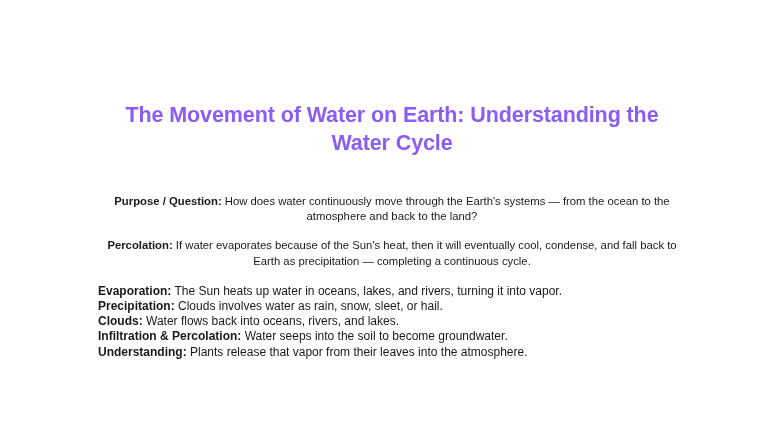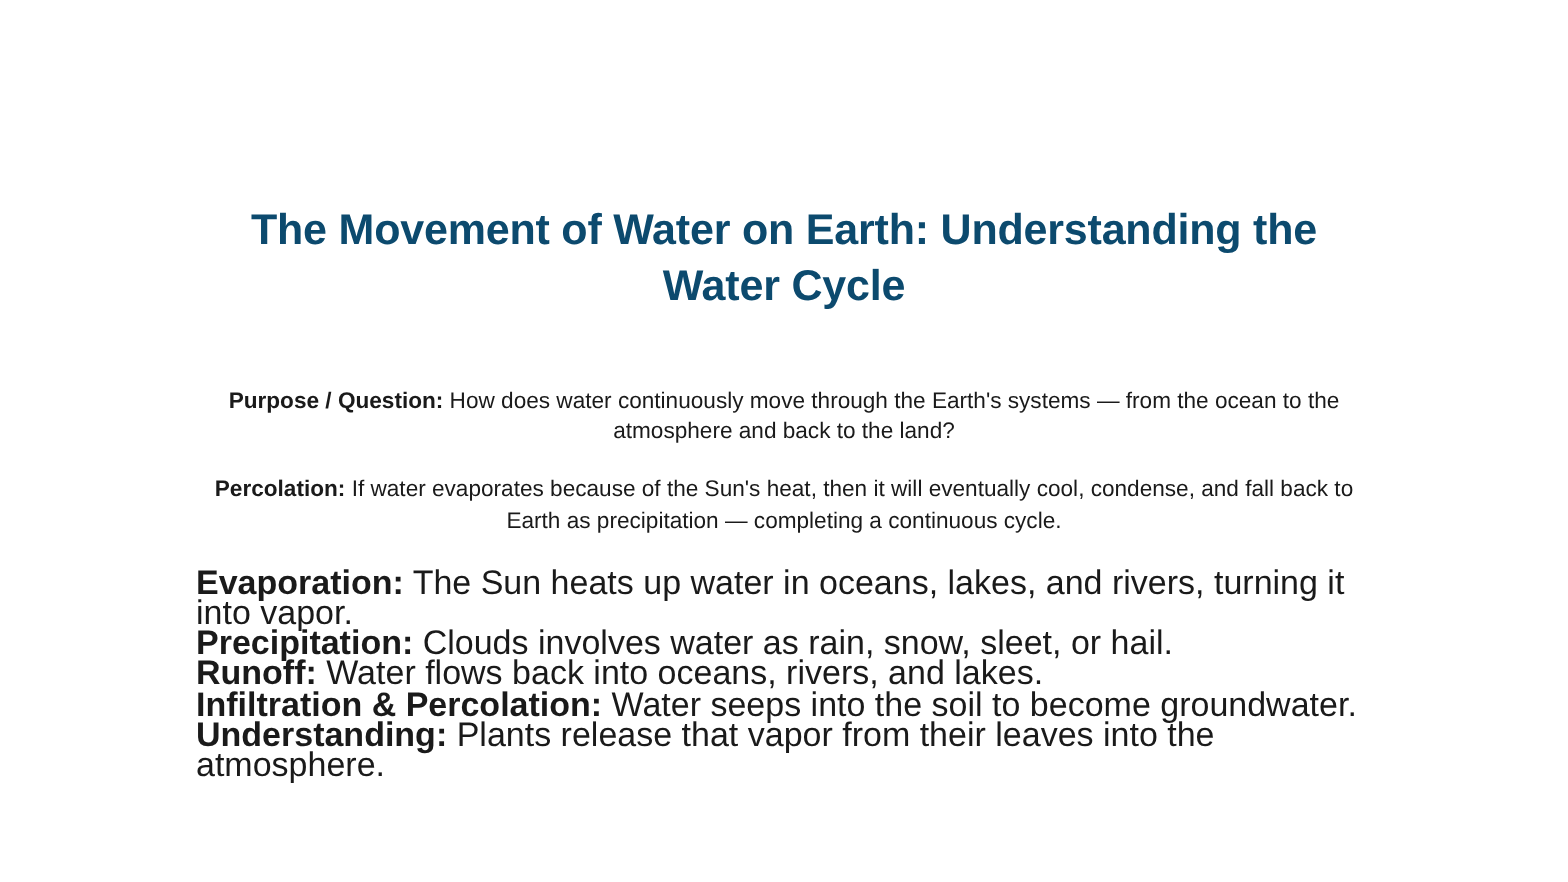--- a/index.html
+++ b/index.html
@@ -30,21 +30,21 @@
   }
   .doc-title {
     margin: 0;
     padding: 0;
     font-size: 21.5px;
     font-weight: bold;
     line-height: 28px;
     text-align: center;
     letter-spacing: -0.1px;
     padding-top: 101px;
-    color: #0c4a6e;
+    color: #8b5cf6;
   }
   .para {
     font-size: 11.3px;
     line-height: 15.2px;
     margin: 0;
     padding: 0;
     text-align: center;
     color: #1a1a1a;
   }
   .para .lead {
@@ -55,21 +55,21 @@
   .block-background { margin-top: 15px; }
   .block-stages { margin-top: 15px; }
   .heading-line {
     font-size: 11.3px;
     line-height: 15.2px;
     font-weight: bold;
     margin: 0;
     color: #1a1a1a;
   }
   .stage-line {
-    font-size: 17px;
+    font-size: 12px;
     line-height: 15.2px;
     margin: 0;
     color: #1a1a1a;
   }
   .stage-line .term {
     font-weight: bold;
   }
 </style>
 </head>
 <body>
@@ -84,21 +84,21 @@
     <p class="para block-hypothesis"><span class="lead">Percolation:</span><span> If water evaporates because of the Sun's heat, then it will eventually cool, condense, and fall back to Earth as precipitation — completing a continuous cycle.</span></p>
 
 
     <div class="block-stages">
 
       <div class="stage-line"><span class="term">Evaporation:</span><span> The Sun heats up water in oceans, lakes, and rivers, turning it into vapor.</span></div>
 
 
       <div class="stage-line"><span class="term">Precipitation:</span><span> Clouds involves water as rain, snow, sleet, or hail.</span></div>
 
-      <div class="stage-line"><span class="term">Runoff:</span><span> Water flows back into oceans, rivers, and lakes.</span></div>
+      <div class="stage-line"><span class="term">Clouds:</span><span> Water flows back into oceans, rivers, and lakes.</span></div>
 
       <div class="stage-line"><span class="term">Infiltration &amp; Percolation:</span><span> Water seeps into the soil to become groundwater.</span></div>
 
       <div class="stage-line"><span class="term">Understanding:</span><span> Plants release that vapor from their leaves into the atmosphere.</span></div>
 
     </div>
 
   </div>
 </div>
 

